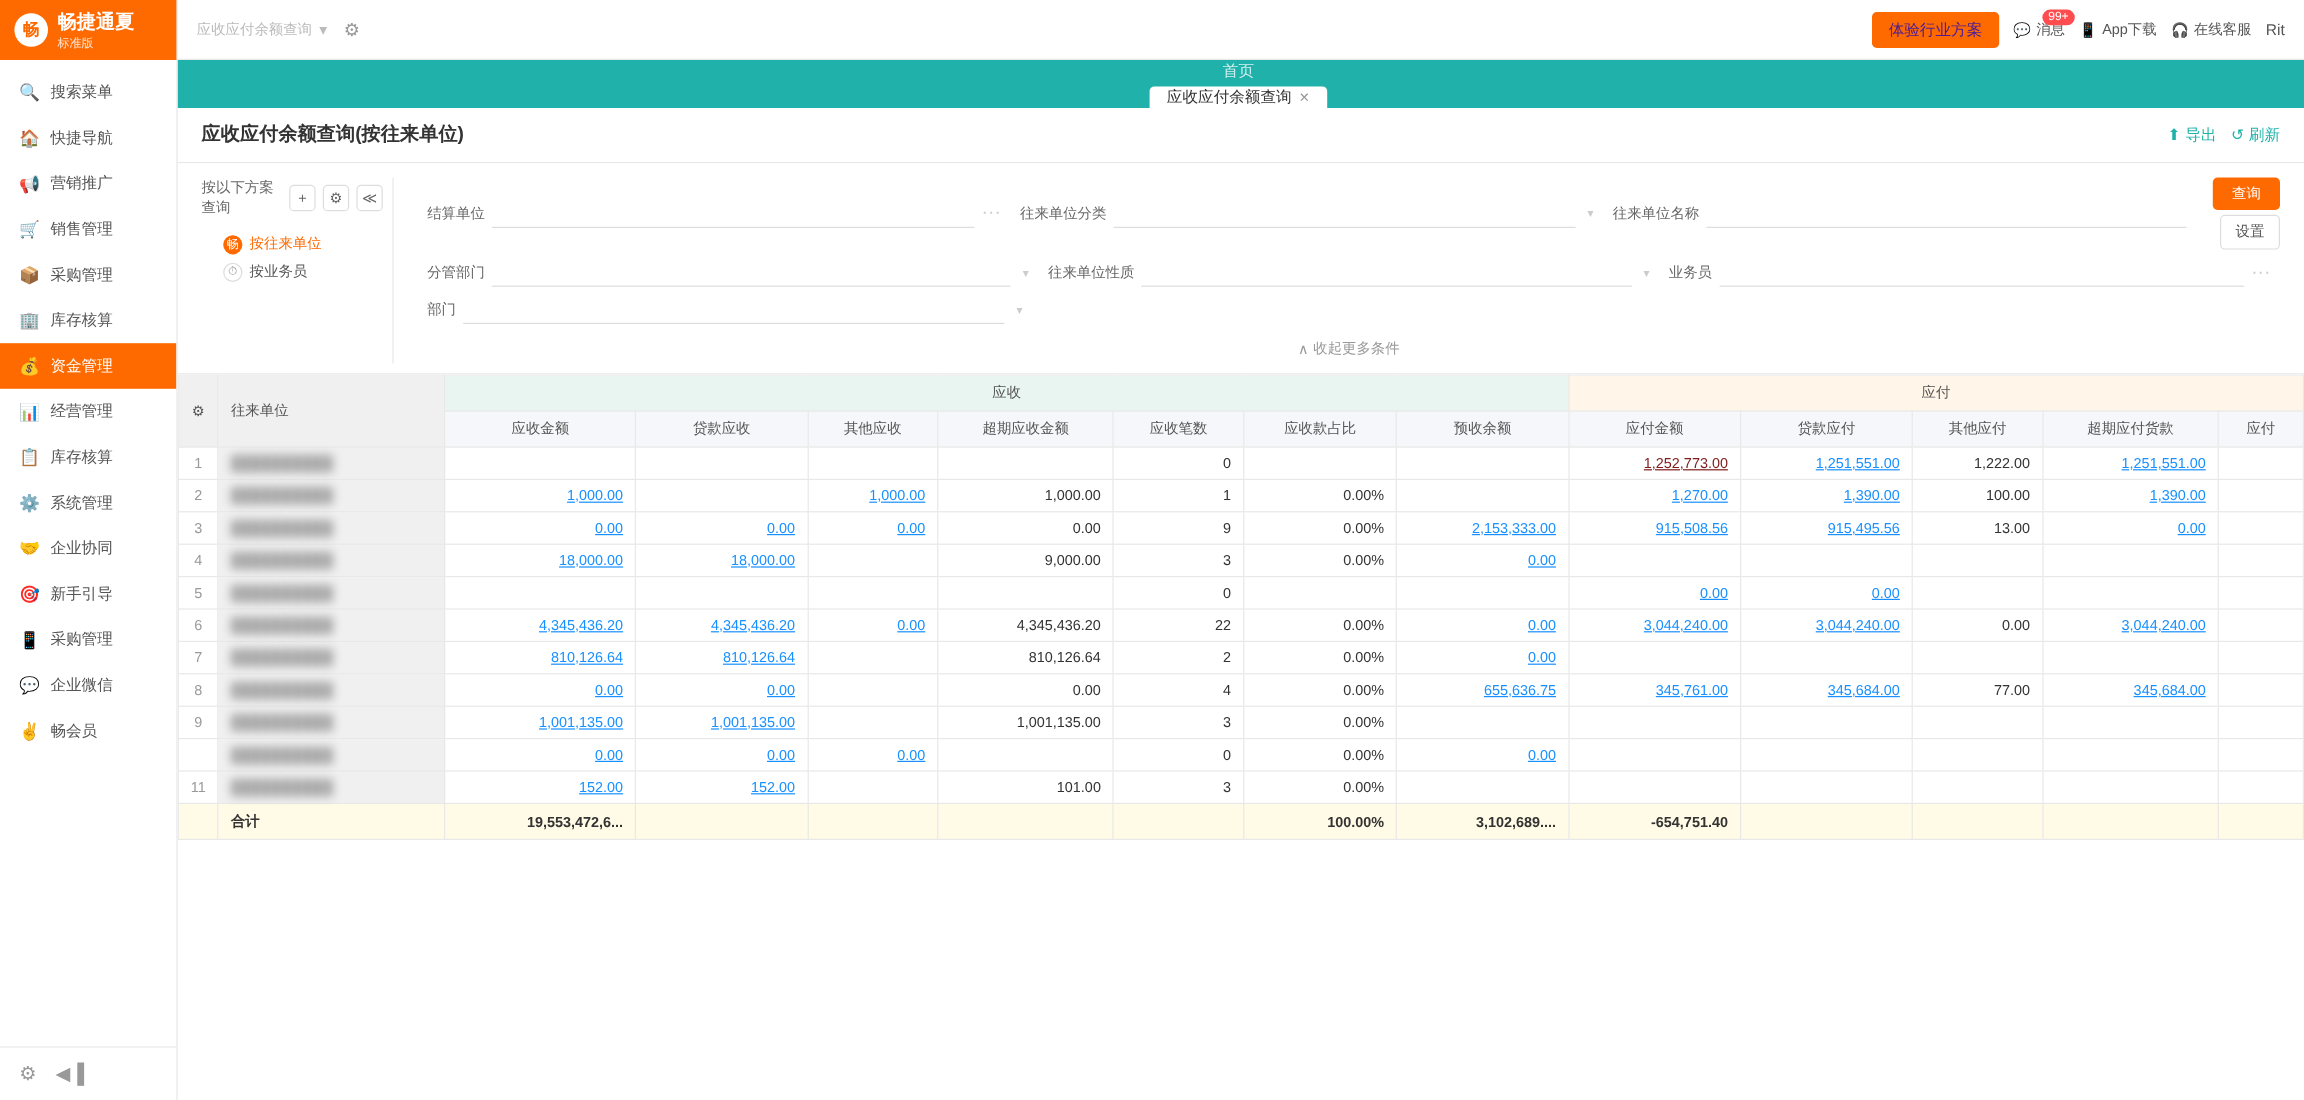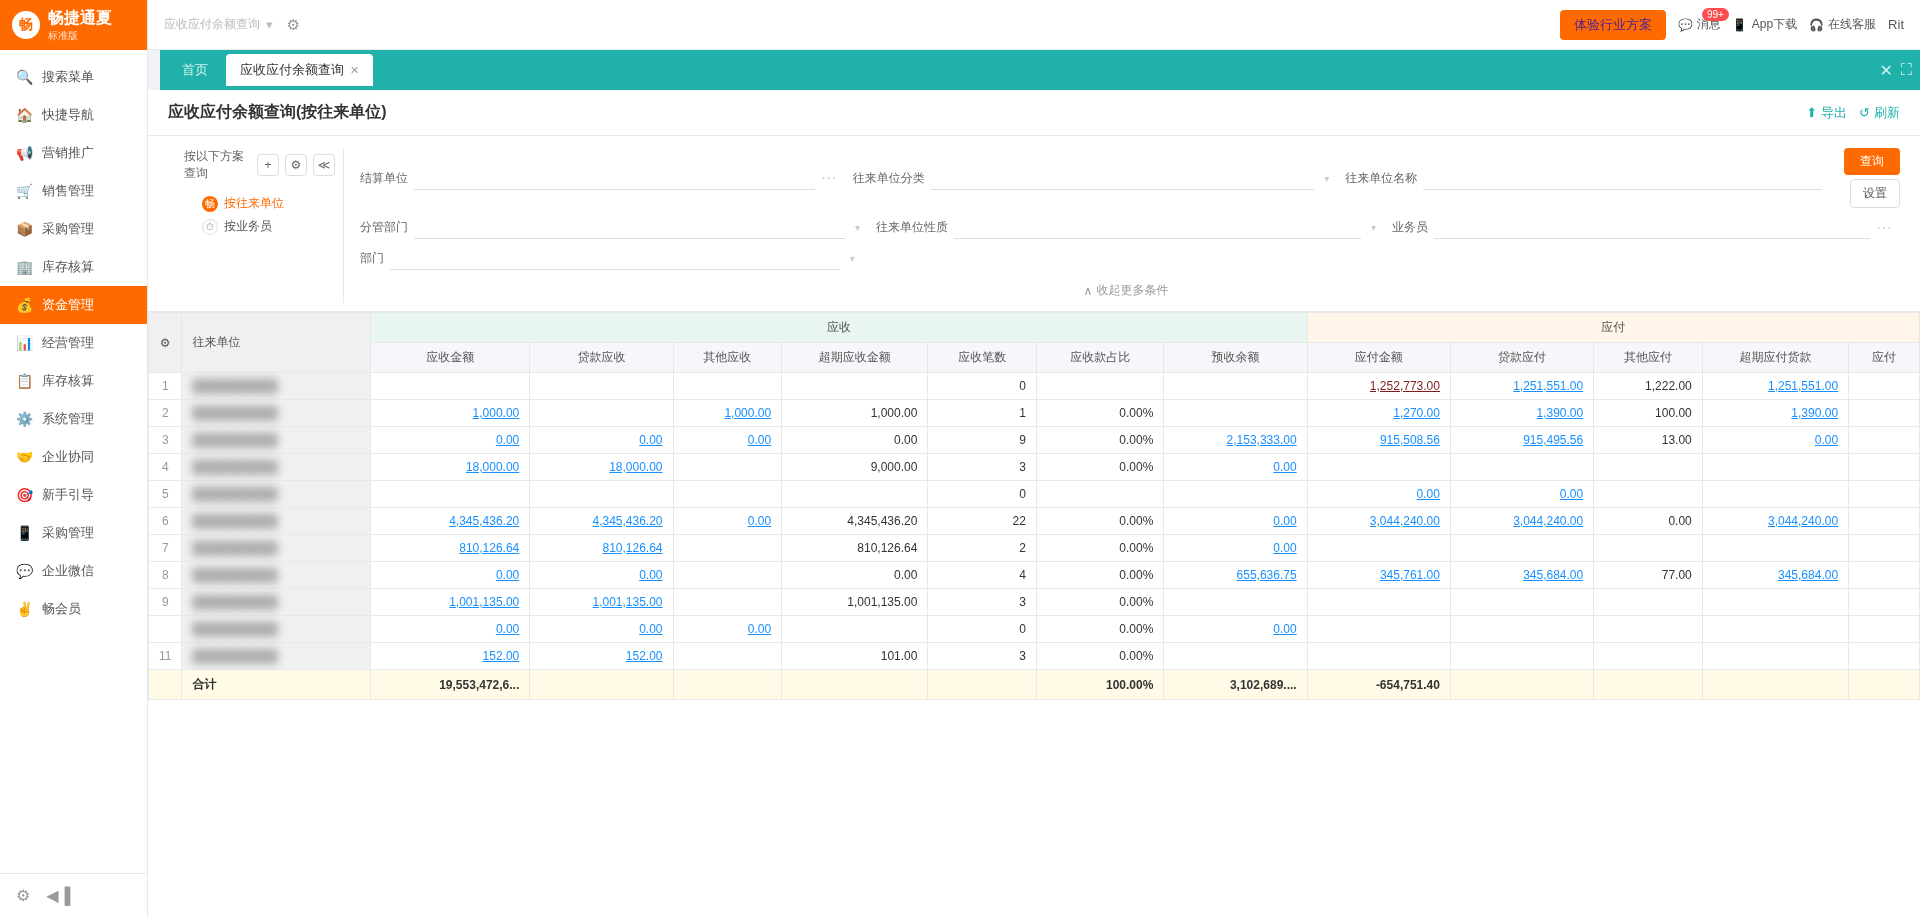--- a/index.html
+++ b/index.html
@@ -48,23 +48,23 @@
     }
     .header-msg { position: relative; cursor: pointer; display: flex; align-items: center; gap: 4px; color: #555; }
     .header-badge {
       position: absolute; top: -8px; right: -8px; background: #ff4d4f; color: #fff;
       font-size: 10px; border-radius: 8px; padding: 1px 5px; min-width: 18px; text-align: center;
     }
     .header-user { color: #555; cursor: pointer; font-size: 13px; }
 
     
     .tab-bar {
-      position: fixed; left: 160px; top: 50px; right: 0; height: 40px;
+      position: fixed; left: 144px; top: 50px; right: 0; height: 40px;
       background: #20b2aa; display: flex; align-items: center; padding: 0 8px;
-      z-index: 98; gap: 4px;
+      z-index: 98; gap: 4px; flex-direction: column;
     }
     .tab-item {
       height: 32px; display: flex; align-items: center; padding: 0 14px; cursor: pointer;
       border-radius: 4px 4px 0 0; font-size: 13px; color: rgba(255,255,255,0.8); gap: 6px;
     }
     .tab-item.home { background: transparent; }
     .tab-item.active { background: #fff; color: #333; }
     .tab-close { font-size: 11px; cursor: pointer; color: #999; }
     .tab-bar-actions { margin-left: auto; display: flex; gap: 8px; }
     .tab-bar-btn { color: rgba(255,255,255,0.8); cursor: pointer; font-size: 16px; }
@@ -276,21 +276,21 @@
         <span>导出</span>
       </div>
       <div class="page-header-action">
         <span>↺</span>
         <span>刷新</span>
       </div>
     </div>
   </div>
 
   <div class="filter-panel">
-    <div style="display:flex; gap:0;margin-left:16px;">
+    <div style="display:flex; gap:12px;">
 
       <div class="filter-scheme-side">
         <div class="filter-scheme">
           <span class="filter-scheme-label">按以下方案查询</span>
           <div class="filter-scheme-actions">
             <div class="filter-scheme-btn">+</div>
             <div class="filter-scheme-btn">⚙</div>
             <div class="filter-scheme-btn">≪</div>
           </div>
         </div>

